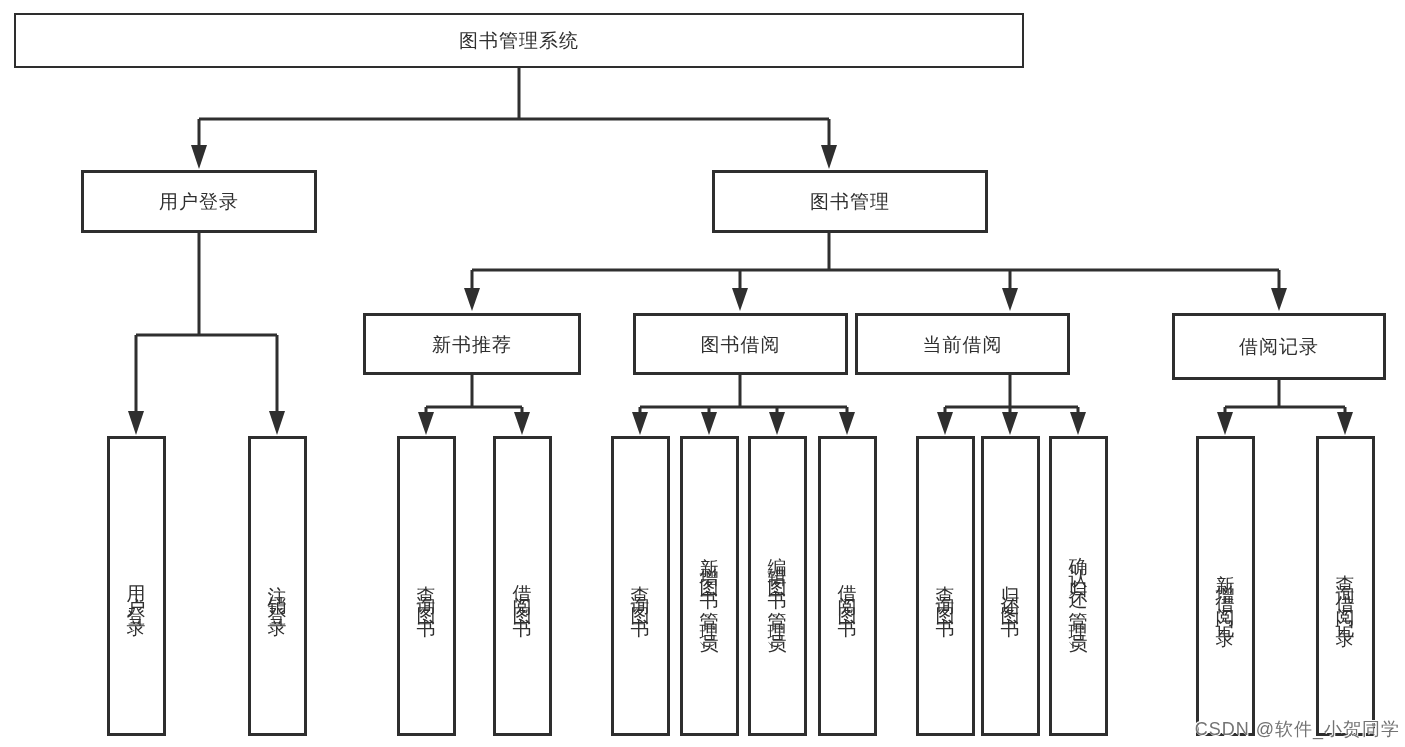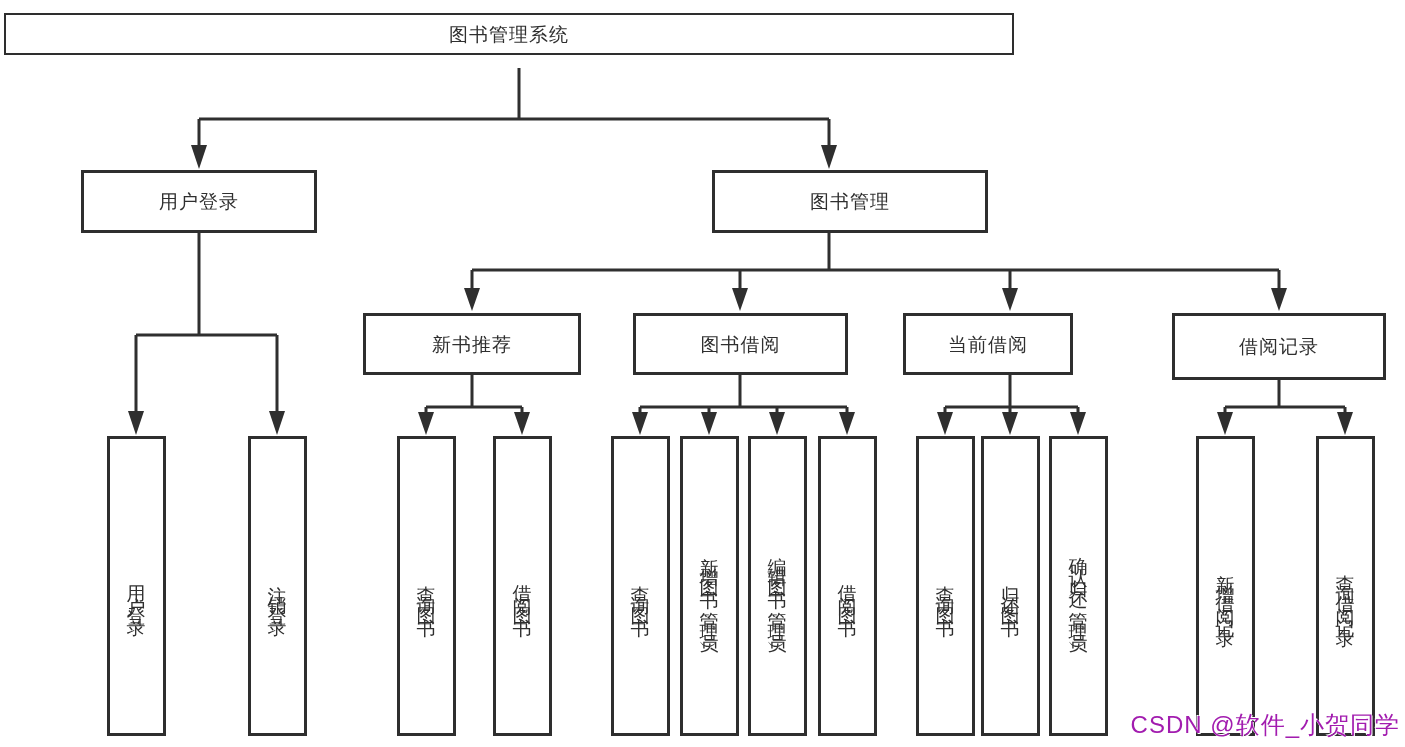--- a/index.html
+++ b/index.html
@@ -43,23 +43,23 @@
     text-orientation: upright;
     font-size: 19px;
     letter-spacing: 11px;
     line-height: 1;
     margin-bottom: -11px; 
   }
   .watermark {
     position: absolute;
     right: 5px;
     bottom: 6px;
-    font-size: 24px;
+    font-size: 18px;
     letter-spacing: 1px;
-    color: #a21caf;
+    color: #737373;
     text-shadow: 1px 1px 0 #ffffff, -1px -1px 0 #ffffff;
     z-index: 5;
     white-space: nowrap;
   }
 </style>
 </head>
 <body>
 
 <div class="canvas">
 
@@ -110,38 +110,38 @@
 
       <path d="M937 412 H953 L945 435 Z"></path>
       <path d="M1002 412 H1018 L1010 435 Z"></path>
       <path d="M1070 412 H1086 L1078 435 Z"></path>
 
       <path d="M1217 412 H1233 L1225 435 Z"></path>
       <path d="M1337 412 H1353 L1345 435 Z"></path>
     </g>
   </svg>
 
-  <div class="node h root" style="left:4px; top:13px; width:1010px; height:42px">
+  <div class="node h root" style="left:14px; top:13px; width:1010px; height:55px">
     <span class="lbl">图书管理系统</span>
   </div>
 
   <div class="node h" style="left:81px; top:170px; width:236px; height:63px">
     <span class="lbl">用户登录</span>
   </div>
   <div class="node h" style="left:712px; top:170px; width:276px; height:63px">
     <span class="lbl">图书管理</span>
   </div>
 
   <div class="node h" style="left:633px; top:313px; width:215px; height:62px">
     <span class="lbl">图书借阅</span>
   </div>
   <div class="node h" style="left:363px; top:313px; width:218px; height:62px">
     <span class="lbl">新书推荐</span>
   </div>
-  <div class="node h" style="left:903px; top:313px; width:170px; height:62px">
+  <div class="node h" style="left:855px; top:313px; width:215px; height:62px">
     <span class="lbl">当前借阅</span>
   </div>
   <div class="node h" style="left:1172px; top:313px; width:214px; height:67px">
     <span class="lbl">借阅记录</span>
   </div>
 
   <div class="node v" style="left:107px; top:436px; width:59px; height:300px">
     <span class="lbl">用户登录</span>
   </div>
   <div class="node v" style="left:248px; top:436px; width:59px; height:300px">

